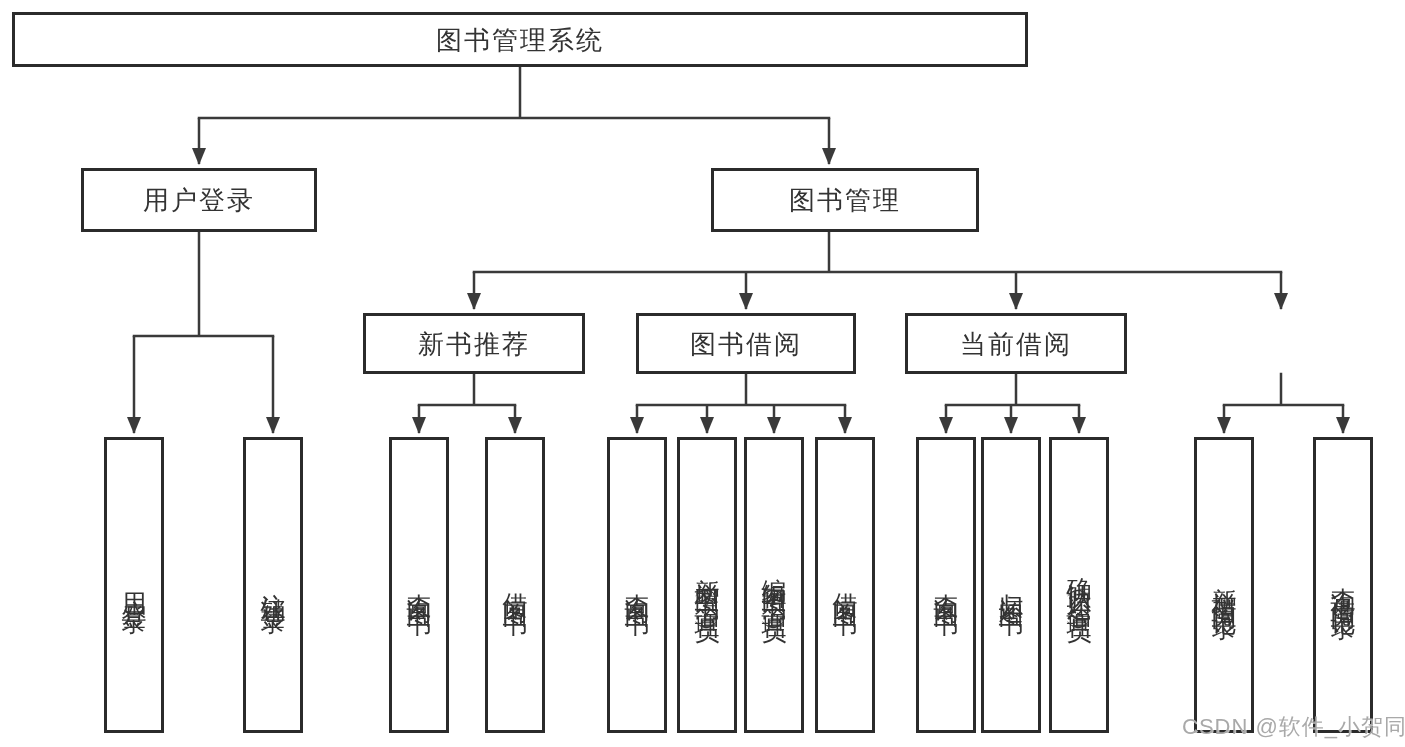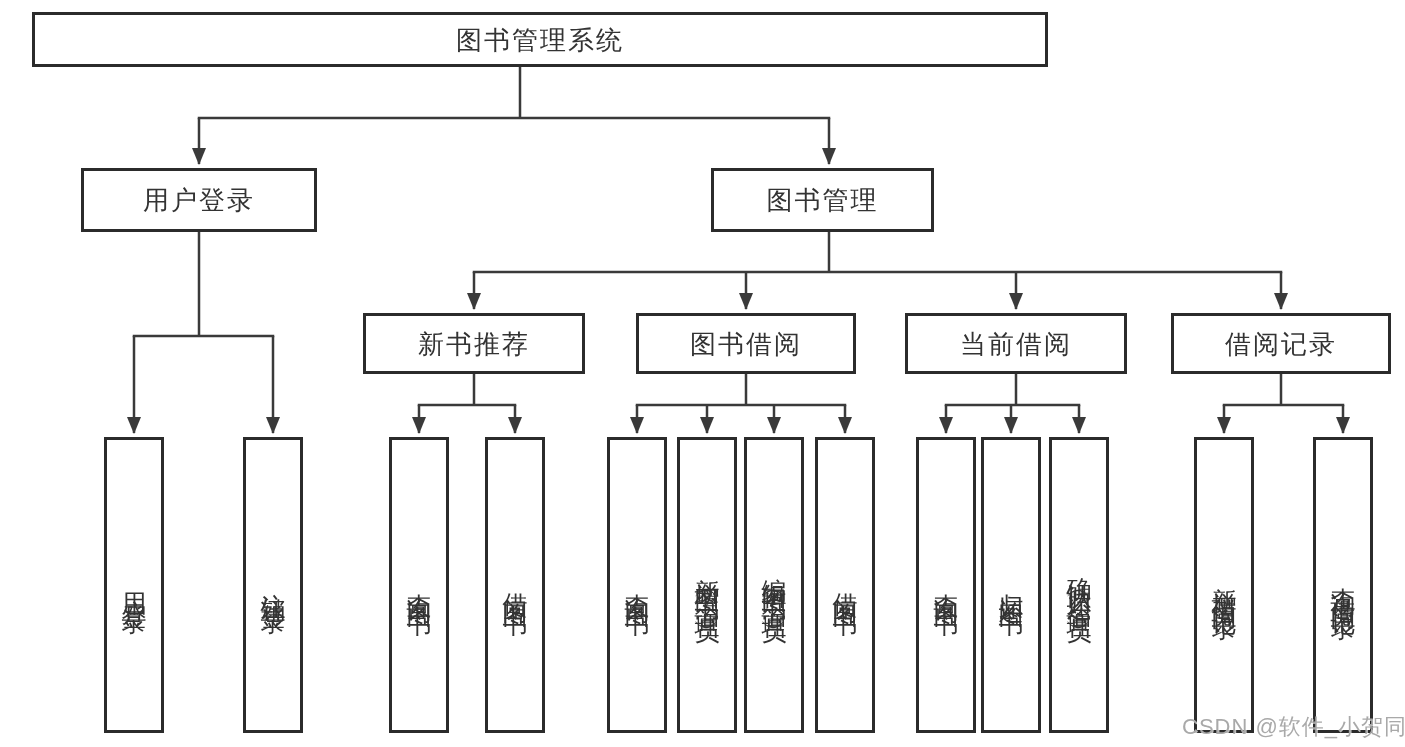--- a/index.html
+++ b/index.html
@@ -96,29 +96,28 @@
     <path class="wire wire-h" d="M1016 374 V405 M946 405 H1079"></path>
     <path class="wire" marker-end="url(#arr)" d="M946 405 V433"></path>
     <path class="wire" marker-end="url(#arr)" d="M1011 405 V433"></path>
     <path class="wire" marker-end="url(#arr)" d="M1079 405 V433"></path>
 
     <path class="wire wire-h" d="M1281 374 V405 M1224 405 H1343"></path>
     <path class="wire" marker-end="url(#arr)" d="M1224 405 V433"></path>
     <path class="wire" marker-end="url(#arr)" d="M1343 405 V433"></path>
   </svg>
 
-  <div class="hbox" style="left:12px; top:12px; width:1016px; height:55px;margin-left:20px;">图书管理系统</div>
+  <div class="hbox" style="left:12px; top:12px; width:1016px; height:55px;">图书管理系统</div>
 
   <div class="hbox" style="left:81px; top:168px; width:236px; height:64px;">用户登录</div>
-  <div class="hbox" style="left:711px; top:168px; width:223px; height:64px;">图书管理</div>
+  <div class="hbox" style="left:711px; top:168px; width:268px; height:64px;">图书管理</div>
 
   <div class="hbox" style="left:636px; top:313px; width:220px; height:61px;">图书借阅</div>
   <div class="hbox" style="left:363px; top:313px; width:222px; height:61px;">新书推荐</div>
   <div class="hbox" style="left:905px; top:313px; width:222px; height:61px;text-align:right;">当前借阅</div>
-  <div class="hbox" style="left:1171px; top:313px; width:220px; height:61px;">借阅记录</div>
 
   <div class="vbox" style="left:104px; top:437px; width:60px; height:296px;">用户登录</div>
   <div class="vbox" style="left:243px; top:437px; width:60px; height:296px;">注销登录</div>
 
   <div class="vbox" style="left:389px; top:437px; width:60px; height:296px;">查询图书</div>
   <div class="vbox" style="left:485px; top:437px; width:60px; height:296px;">借阅图书</div>
 
   <div class="vbox" style="left:607px; top:437px; width:60px; height:296px;">查询图书</div>
   <div class="vbox" style="left:677px; top:437px; width:60px; height:296px;">新增图书（管理员）</div>
   <div class="vbox" style="left:744px; top:437px; width:60px; height:296px;">编辑图书（管理员）</div>

